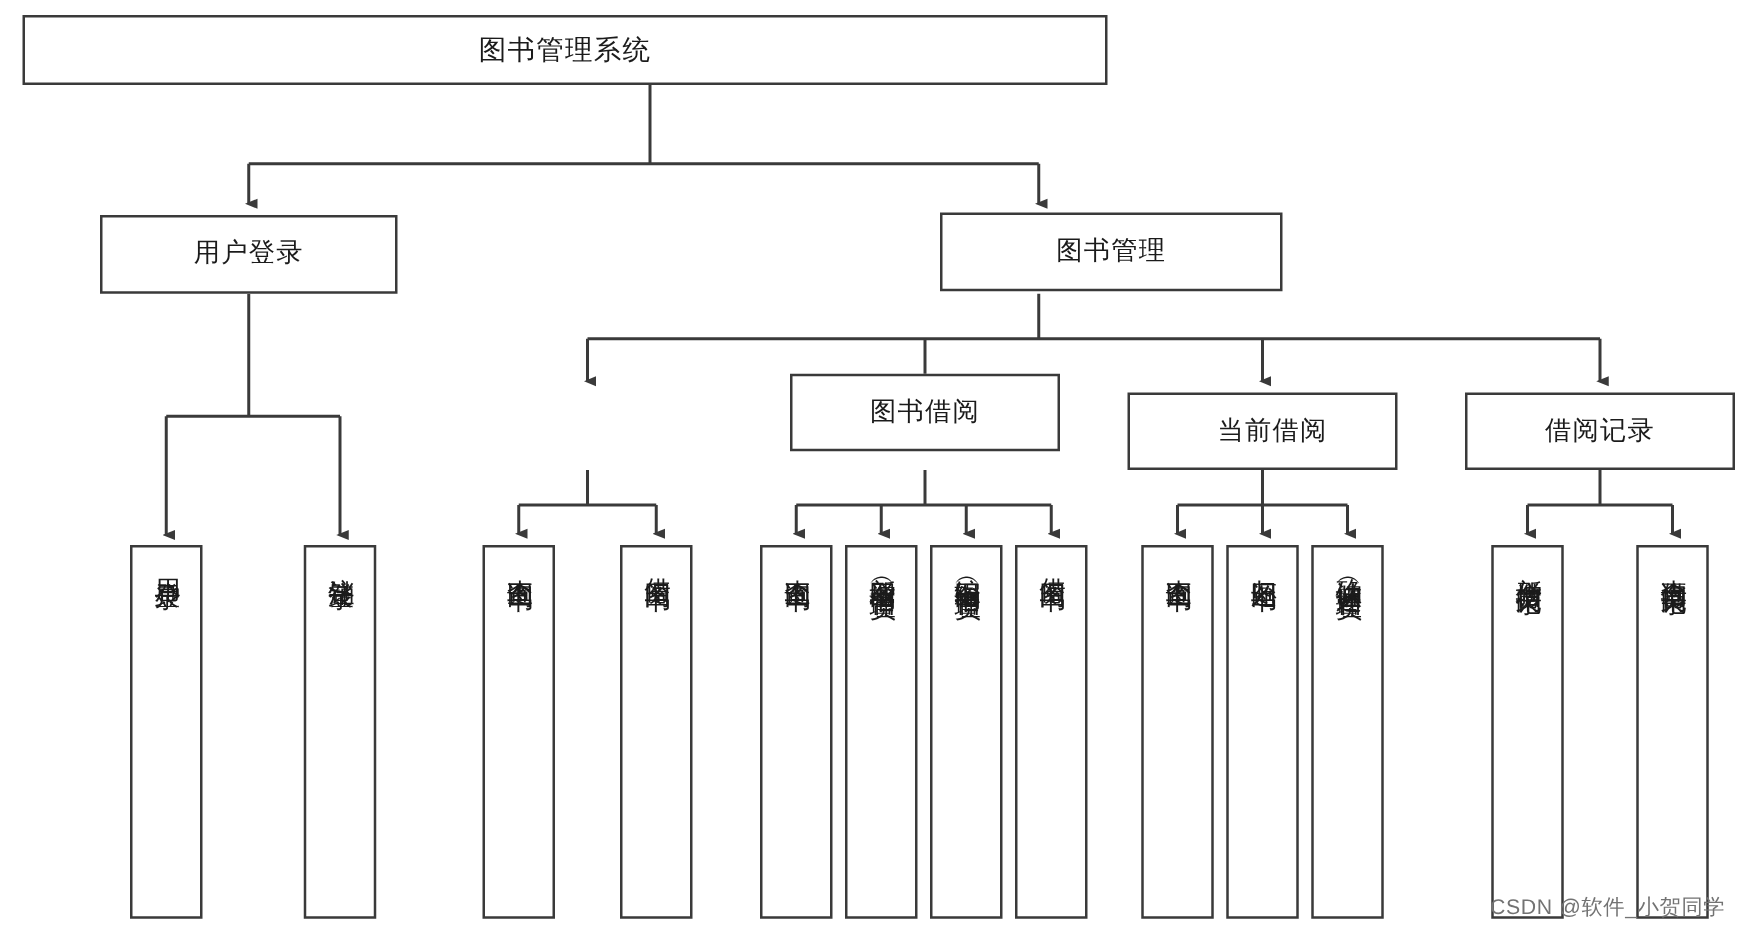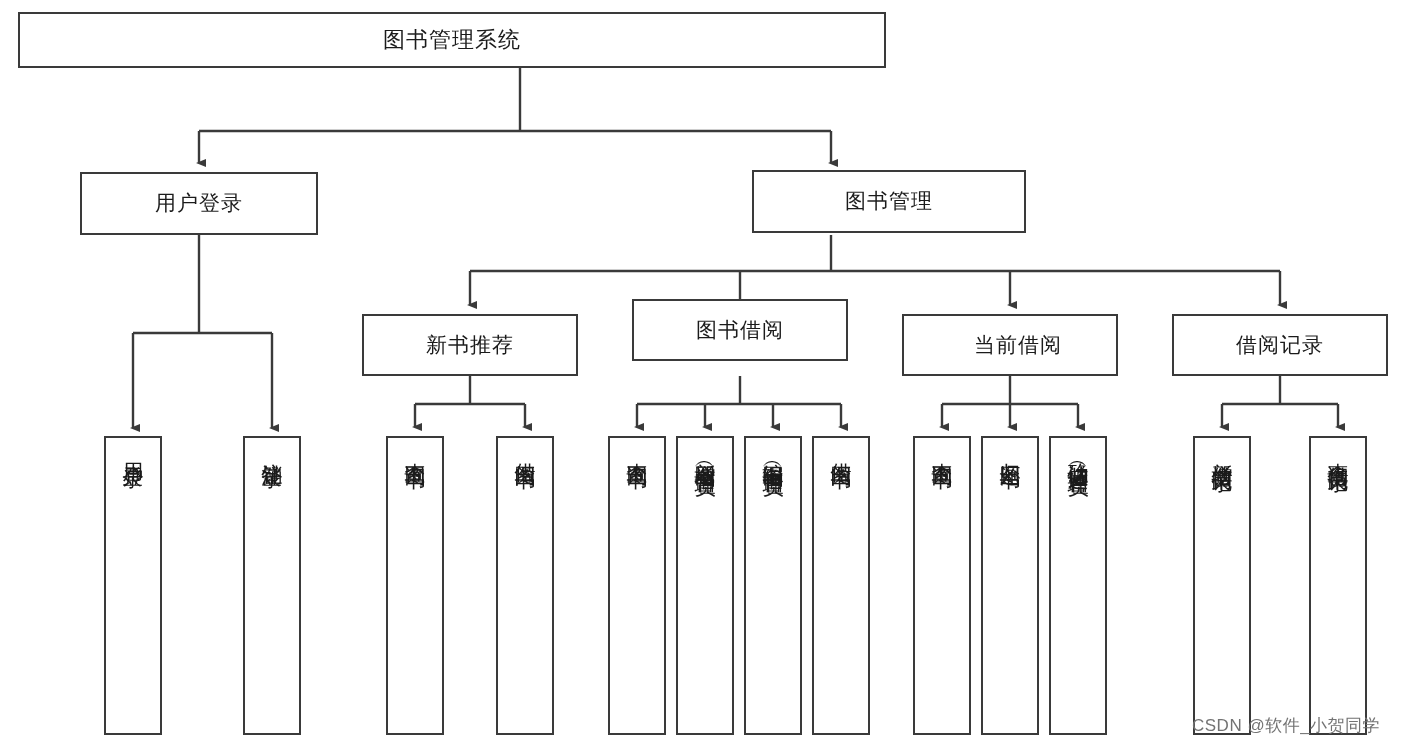--- a/index.html
+++ b/index.html
@@ -134,23 +134,20 @@
   </div>
 
   <div class="node horiz" style="left:80px; top:172px; width:238px; height:63px;">
     <span class="label">用户登录</span>
   </div>
 
   <div class="node horiz" style="left:712px; top:170px; width:274px; height:63px;margin-left:40px;">
     <span class="label">图书管理</span>
   </div>
 
-  <div class="node horiz" style="left:362px; top:314px; width:216px; height:62px;">
-    <span class="label">新书推荐</span>
-  </div>
 
   <div class="node horiz" style="left:632px; top:299px; width:216px; height:62px;">
     <span class="label">图书借阅</span>
   </div>
 
   <div class="node horiz" style="left:902px; top:314px; width:216px; height:62px;padding-left:16px;">
     <span class="label">当前借阅</span>
   </div>
 
   <div class="node horiz" style="left:1172px; top:314px; width:216px; height:62px;justify-content:center;">

